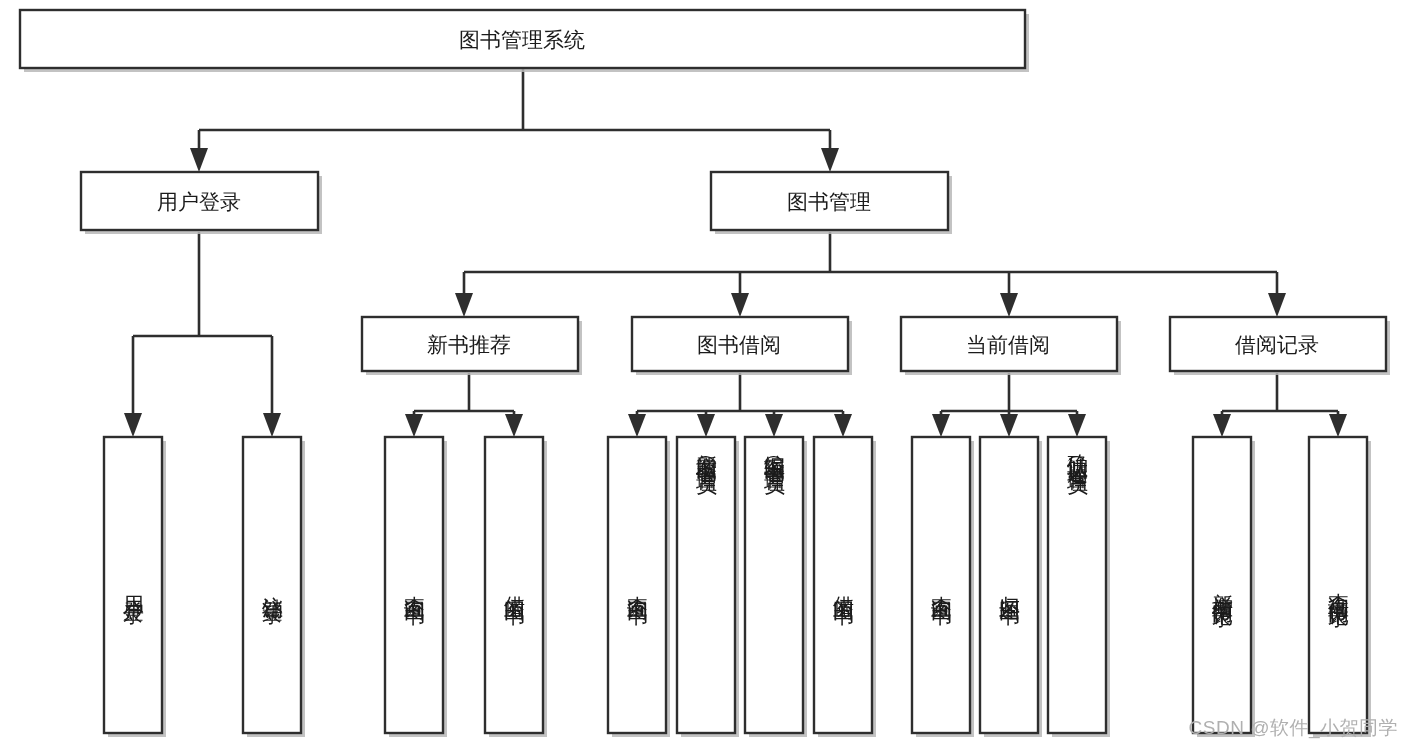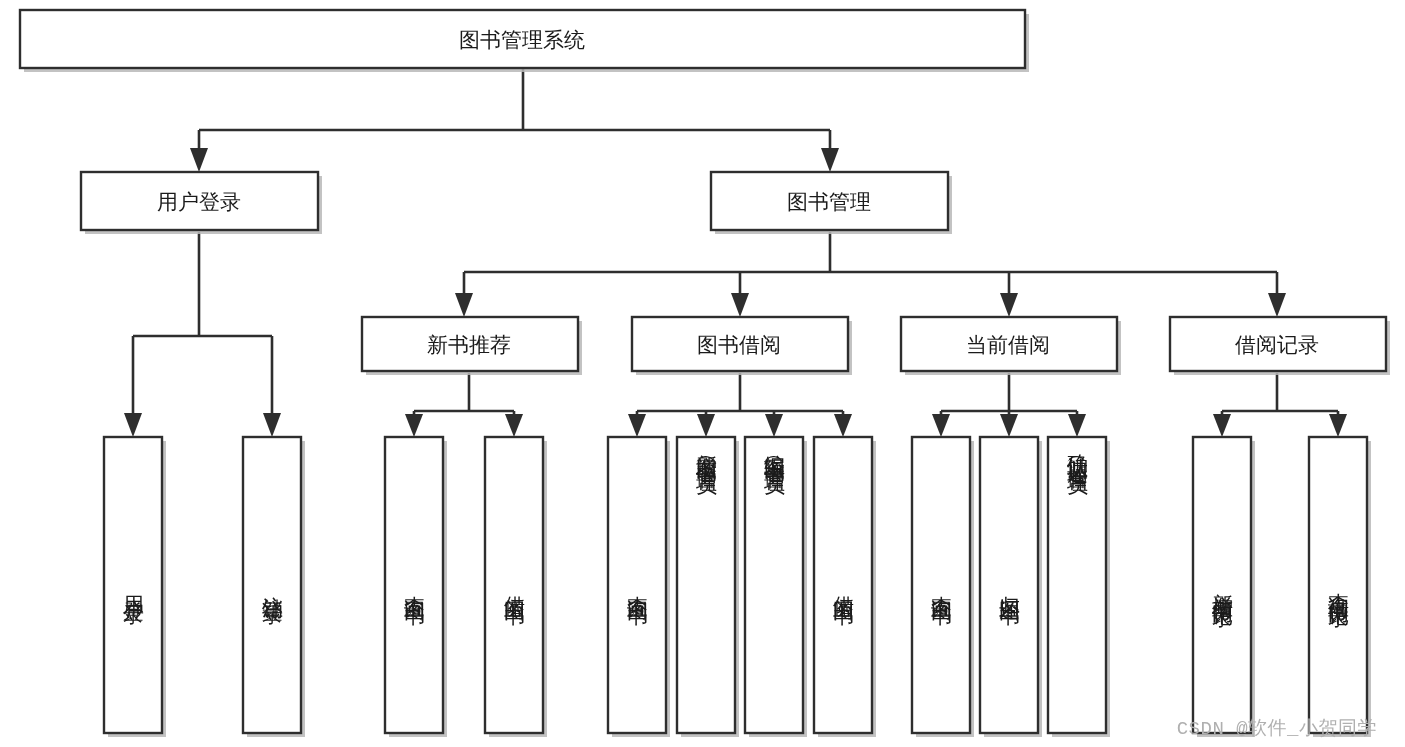--- a/index.html
+++ b/index.html
@@ -60,23 +60,23 @@
     font-family: "DejaVu Sans", "Liberation Sans", sans-serif;
     font-size: 21px;
     line-height: 1.18;
     letter-spacing: 3px;
     color: #1b1b1b;
     white-space: nowrap;
     text-align: center;
   }
   .watermark {
     position: absolute;
-    right: 28px;
+    right: 7px;
     bottom: 6px;
-    font-family: Liberation Mono, monospace;
+    font-family: Liberation Sans, sans-serif;
     font-size: 19px;
     color: #b0b0b0;
     letter-spacing: 0.5px;
     white-space: nowrap;
   }
 </style>
 </head>
 <body>
 
 <div id="diagram-root">

